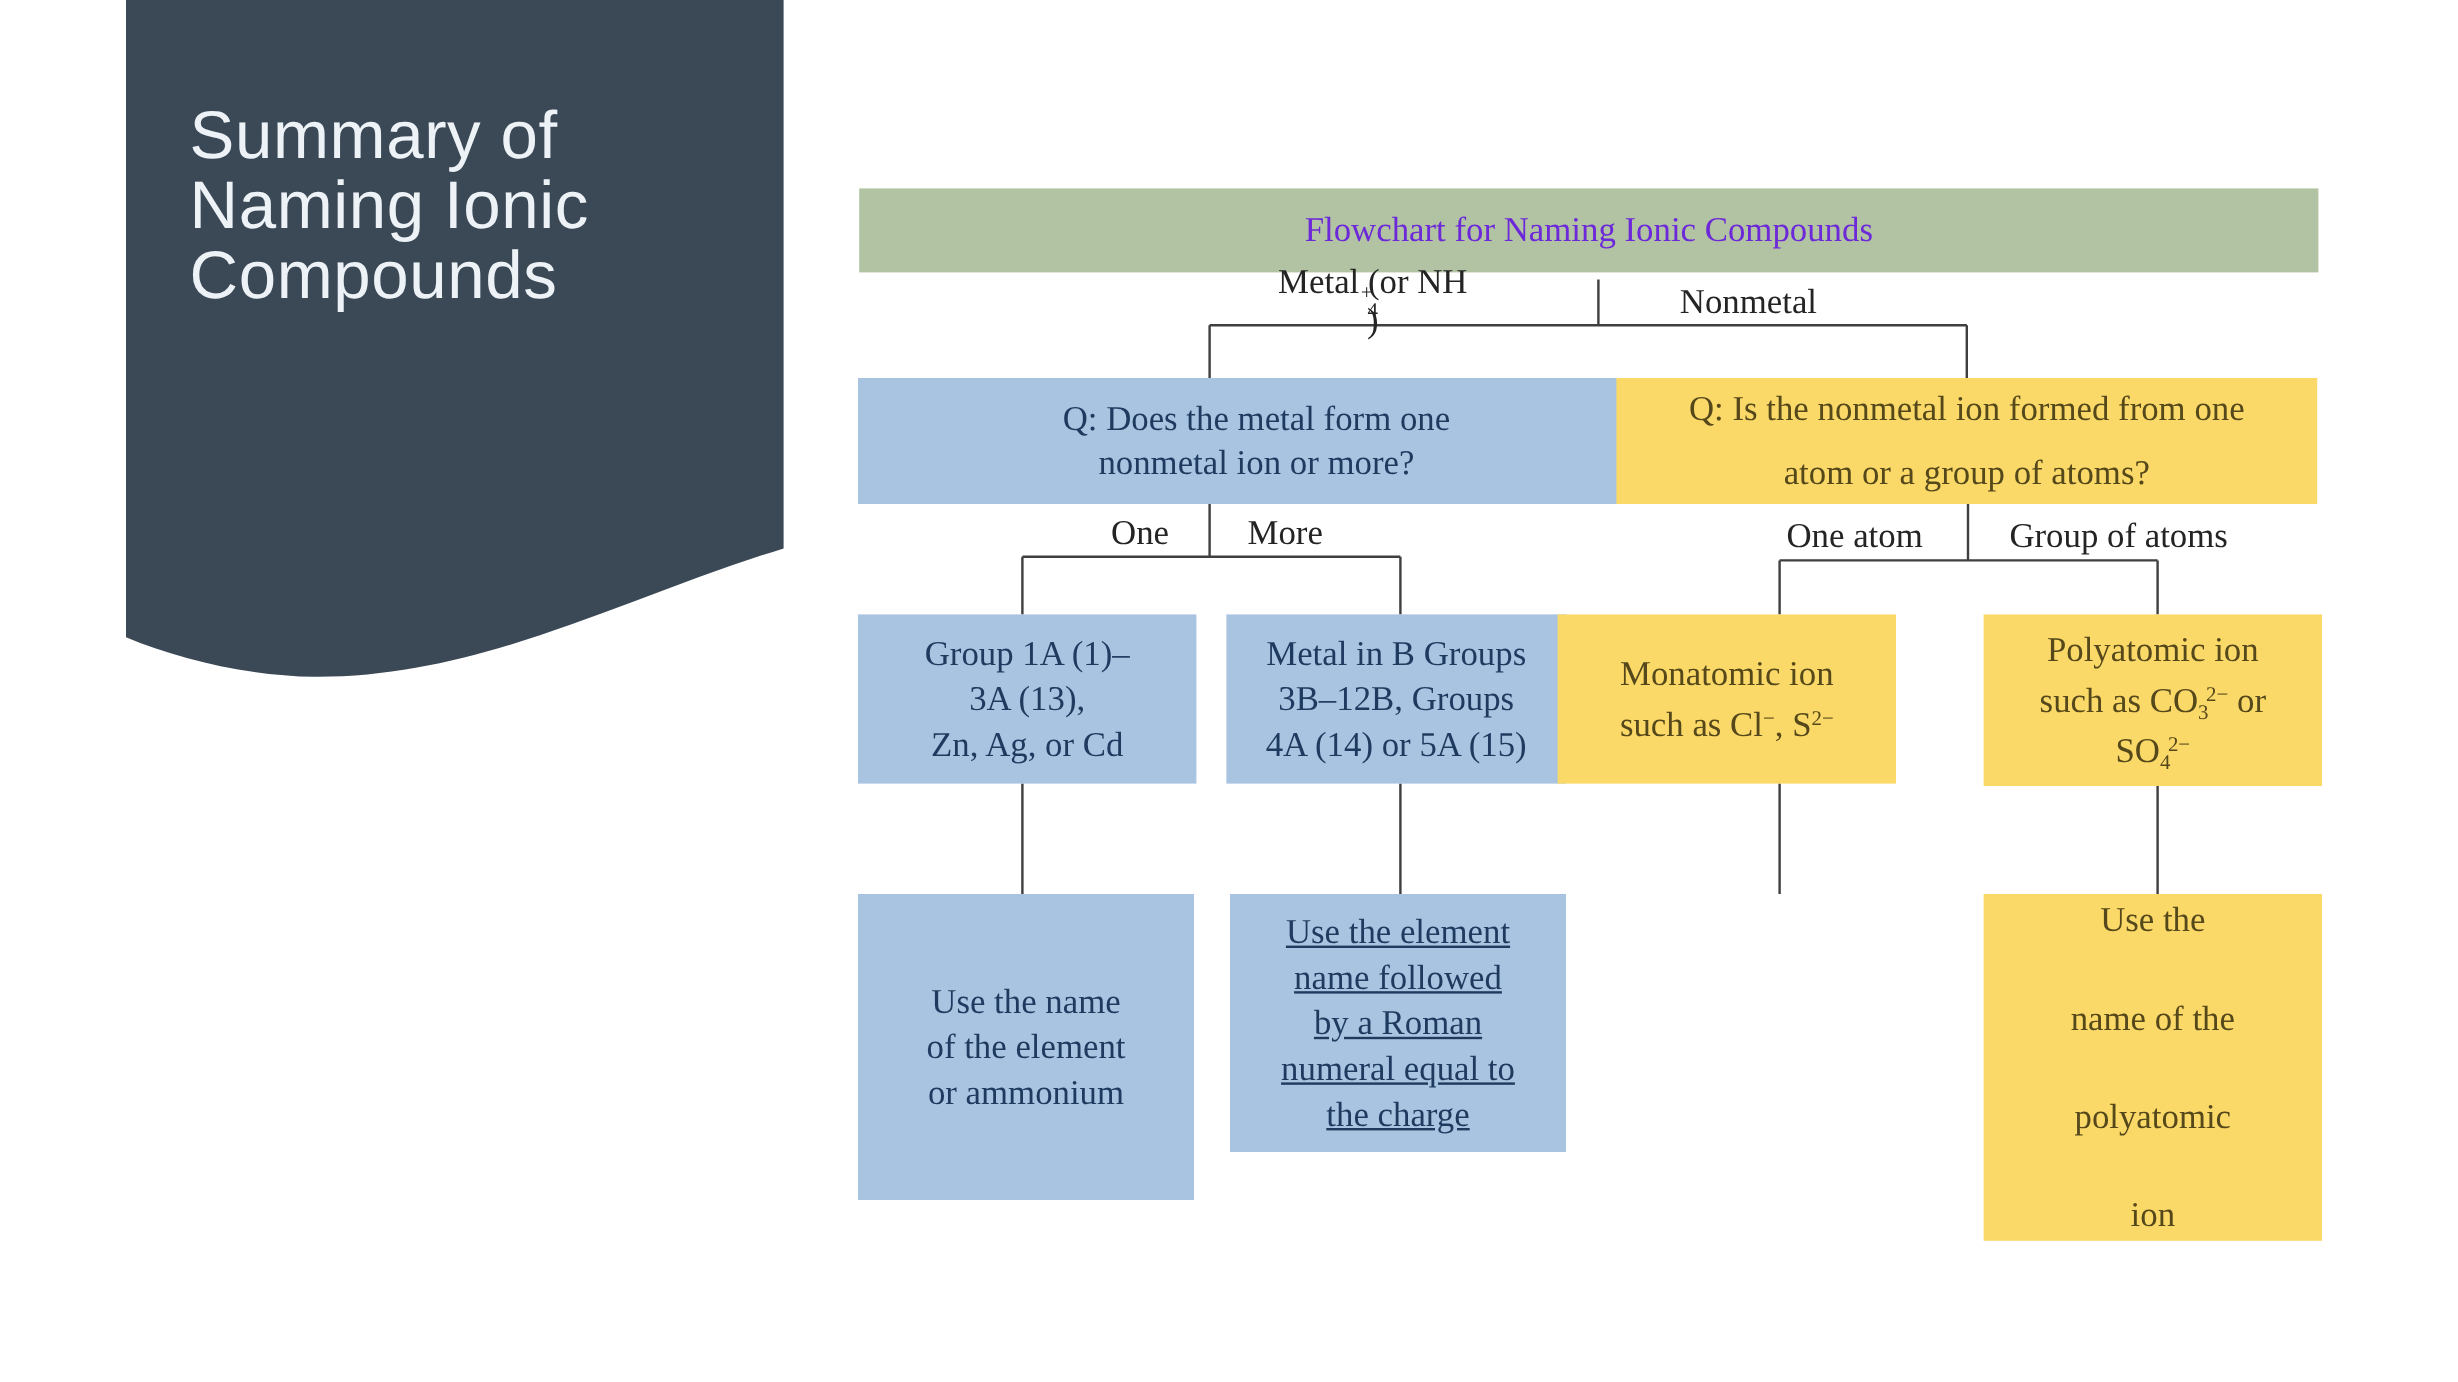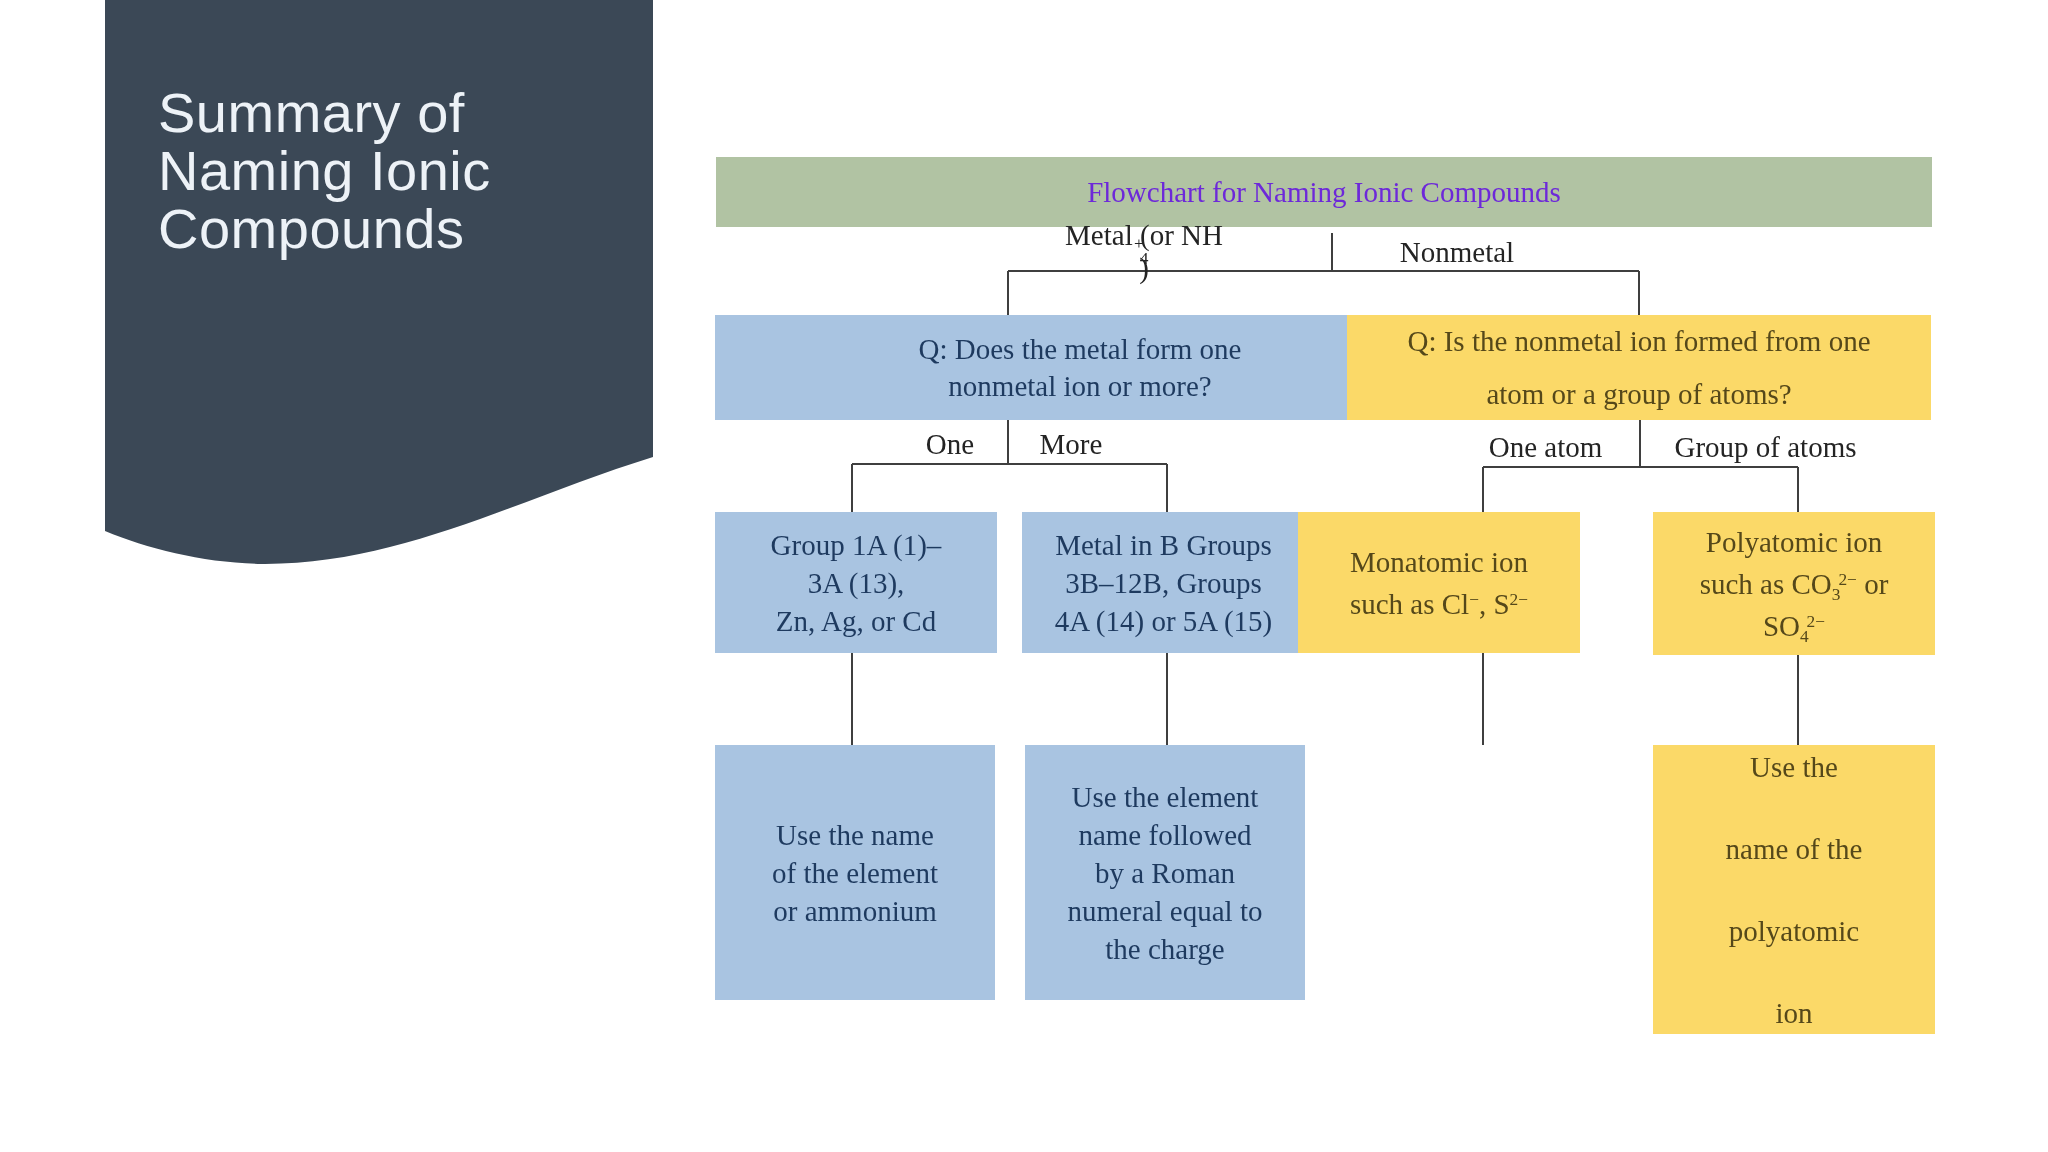--- a/index.html
+++ b/index.html
@@ -58,21 +58,21 @@
   <div class="lbl" style="left:988px;top:232px;width:312px;flex-direction:column;">
     <span>Metal (or NH</span>
       <span class="f-sub">4</span>
       <span class="f-sup over">+</span>
       <span>)</span>
   </div>
   <div class="lbl" style="left:1337px;top:232px;width:240px;">
     <span>Nonmetal</span>
   </div>
 
-  <div class="box blue" style="left:715px;top:315px;width:664px;height:105px;padding-left:33px;">
+  <div class="box blue" style="left:715px;top:315px;width:664px;height:105px;">
     <div class="ln" style="line-height:37px;">Q: Does the metal form one</div>
     <div class="ln" style="line-height:37px;">nonmetal ion or more?</div>
   </div>
   <div class="box yellow" style="left:1347px;top:315px;width:584px;height:105px;gap:16px;">
     <div class="ln" style="line-height:37px;">Q: Is the nonmetal ion formed from one</div>
     <div class="ln" style="line-height:37px;">atom or a group of atoms?</div>
   </div>
 
   <div class="lbl" style="left:900px;top:424px;width:100px;">
     <span>One</span>
@@ -111,21 +111,21 @@
     <div class="ln">
       <span>SO</span><span class="f-sub">4</span><span class="f-sup half">2−</span>
     </div>
   </div>
 
   <div class="box blue" style="left:715px;top:745px;width:280px;height:255px;">
     <div class="ln">Use the name</div>
     <div class="ln">of the element</div>
     <div class="ln">or ammonium</div>
   </div>
-  <div class="box blue" style="left:1025px;top:745px;width:280px;height:255px;">
+  <div class="box blue" style="left:1025px;top:745px;width:280px;height:215px;text-decoration:underline;">
     <div class="ln">Use the element</div>
     <div class="ln">name followed</div>
     <div class="ln">by a Roman</div>
     <div class="ln">numeral equal to</div>
     <div class="ln">the charge</div>
   </div>
   <div class="box yellow" style="left:1653px;top:745px;width:282px;height:289px;gap:44px;">
     <div class="ln">Use the</div>
     <div class="ln">name of the</div>
     <div class="ln">polyatomic</div>

